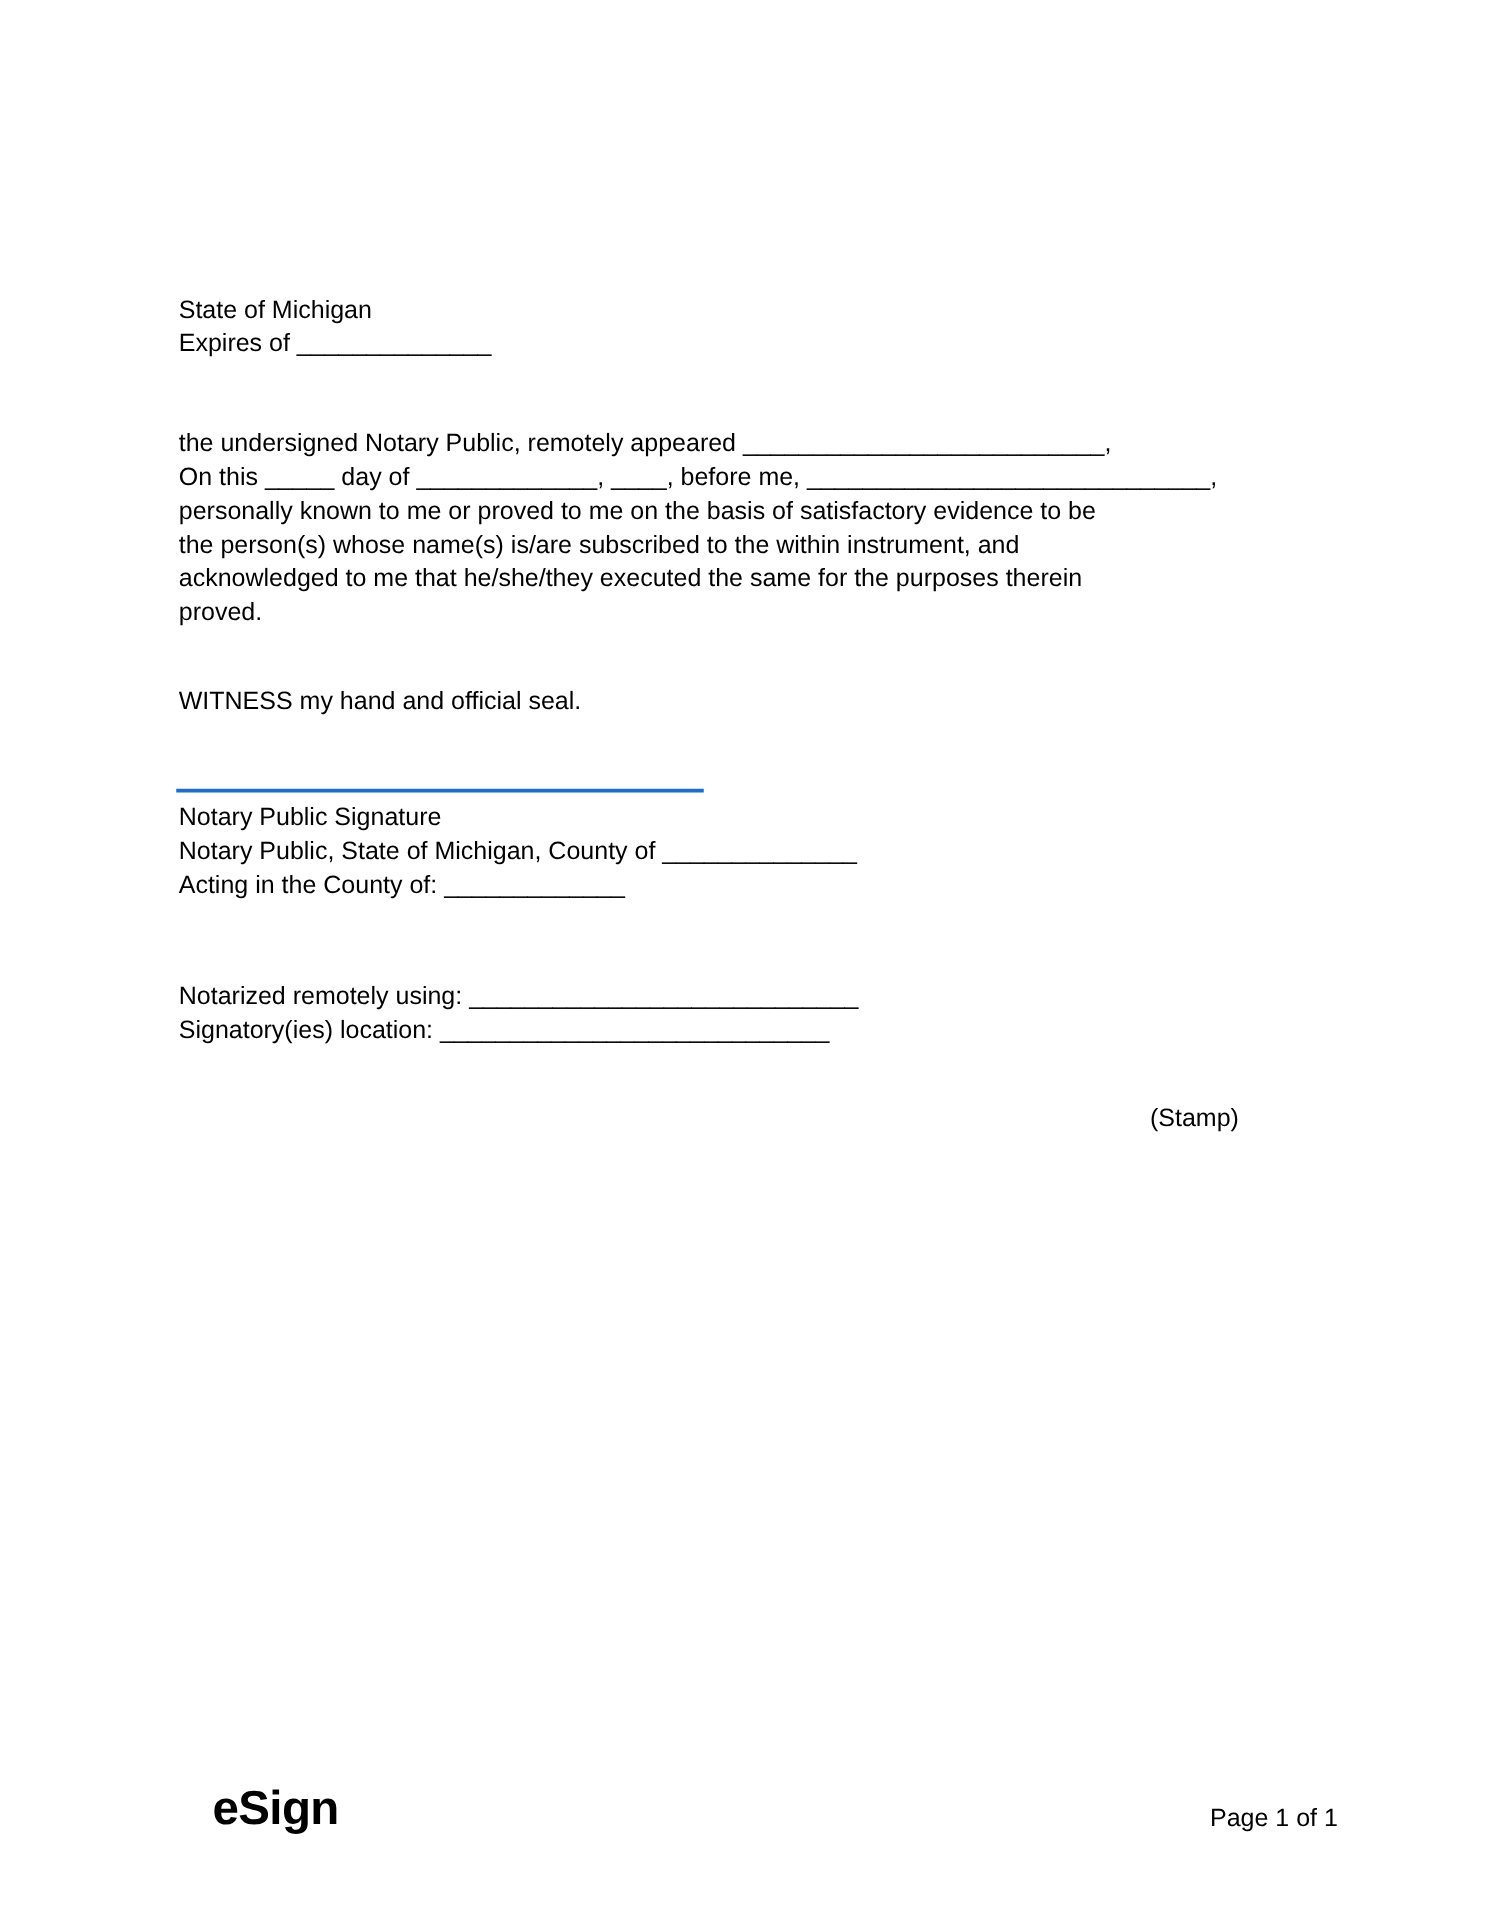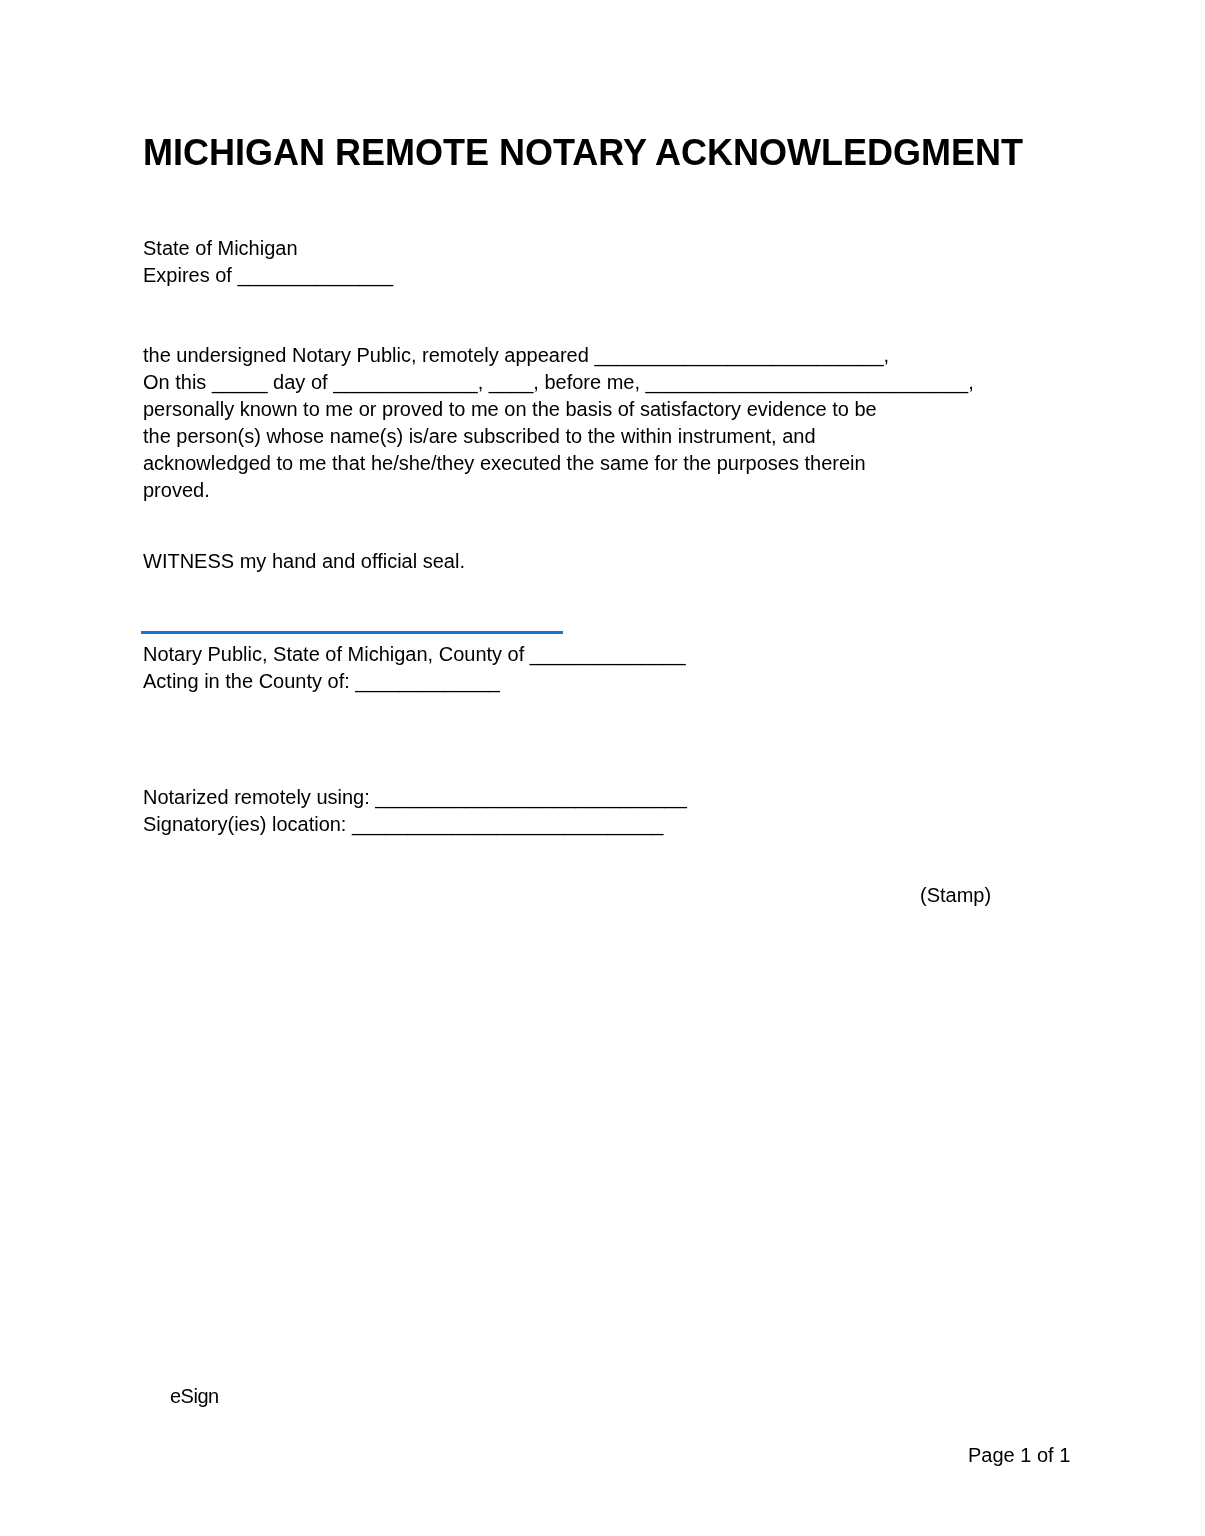--- a/index.html
+++ b/index.html
@@ -50,62 +50,62 @@
     position: absolute;
     left: 920px;
     top: 882px;
     font-size: 20px;
     line-height: 27px;
     white-space: nowrap;
   }
   .footer-brand {
     position: absolute;
     left: 170px;
-    top: 1382px;
-    font-size: 20px;
+    top: 1433px;
+    font-size: 38px;
     line-height: 28px;
-    font-weight: normal;
+    font-weight: bold;
     letter-spacing: -0.5px;
     white-space: nowrap;
   }
   .footer-page {
     position: absolute;
     left: 968px;
     top: 1442px;
     font-size: 20px;
     line-height: 27px;
     white-space: nowrap;
   }
 </style>
 </head>
 <body>
 
 <div class="page">
 
-  <h1 class="doc-title">MICHIGAN REMOTE NOTARY ACKNOWLEDGMENT</h1>
 
   <div class="text-block state-county">
     <div>State of Michigan</div>
     <div>Expires of ______________</div>
   </div>
 
   <div class="text-block ack-paragraph">
     <div>the undersigned Notary Public, remotely appeared __________________________,</div>
     <div>On this _____ day of _____________, ____, before me, _____________________________,</div>
     <div>personally known to me or proved to me on the basis of satisfactory evidence to be</div>
     <div>the person(s) whose name(s) is/are subscribed to the within instrument, and</div>
     <div>acknowledged to me that he/she/they executed the same for the purposes therein</div>
     <div>proved.</div>
   </div>
 
   <div class="text-block witness">WITNESS my hand and official seal.</div>
 
   <div class="sig-rule" style="background: rgb(27, 111, 206);"></div>
 
   <div class="text-block sig-block">
+    <div>Notary Public Signature</div>
     <div>Notary Public, State of Michigan, County of ______________</div>
     <div>Acting in the County of: _____________</div>
   </div>
 
   <div class="text-block remote-block">
     <div>Notarized remotely using: ____________________________</div>
     <div>Signatory(ies) location: ____________________________</div>
   </div>
 
   <div class="stamp-label">(Stamp)</div>

